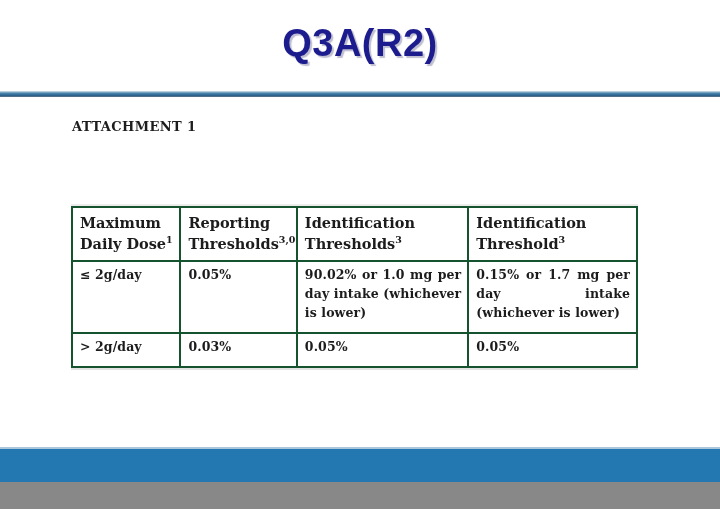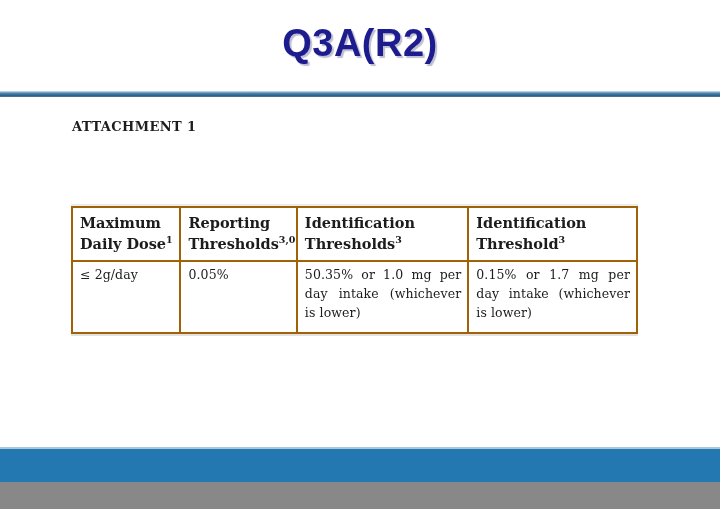--- a/index.html
+++ b/index.html
@@ -29,30 +29,30 @@
   .doc-heading.line1 { top:119px; }
   .doc-heading.line2 { top:146px; }
 
   table.thresholds {
     position:absolute; left:71px; top:206px; width:567px;
     border-collapse:collapse; table-layout:fixed;
     font-family:"DejaVu Serif", serif; color:#1c1c1c;
     box-shadow:0 2px 0 rgba(140,140,140,0.25), 0 -2px 0 rgba(160,160,160,0.2);
   }
   table.thresholds td {
-    border:2px solid #a16207; vertical-align:top;
+    border:2px solid #14532d; vertical-align:top;
     padding:4px 6px 4px 7px;
   }
   table.thresholds tr.hdr td {
     height:44px; font-weight:bold; font-size:14.5px; line-height:1.45;
   }
   table.thresholds tr.r1 td { height:62px; }
   table.thresholds tr.r2 td { height:24px; }
   table.thresholds tr.body td {
-    font-weight:400; font-size:12.5px; line-height:1.5; letter-spacing:0.1px;
+    font-weight:700; font-size:12.5px; line-height:1.5; letter-spacing:0.1px;
   }
   td.justify { text-align:justify; text-align-last:left; }
   sup.fnote { font-size:9.5px; line-height:0; vertical-align:super; letter-spacing:0; }
 
   
   .footer-bar {
     position:absolute; left:0; top:447px; width:720px; height:62px;
     background:#2478b2; border-top:2px solid #a9c6da; box-sizing:border-box;
   }
 </style>
@@ -76,22 +76,28 @@
     <tbody>
         <tr class="hdr">
       <td><span>Maximum Daily Dose</span><sup class="fnote">1</sup></td>
       <td><span>Reporting Thresholds</span><sup class="fnote">3,0</sup></td>
       <td><span>Identification Thresholds</span><sup class="fnote">3</sup></td>
       <td><span>Identification Threshold</span><sup class="fnote">3</sup></td>
     </tr>
     <tr class="body r1">
       <td>≤ 2g/day</td>
       <td>0.05%</td>
-      <td class="justify">50.35% or 1.0 mg per day intake (whichever is lower)</td>
+      <td class="justify">90.02% or 1.0 mg per day intake (whichever is lower)</td>
       <td class="justify">0.15% or 1.7 mg per day intake (whichever is lower)</td>
+    </tr>
+    <tr class="body r2">
+      <td>&gt; 2g/day</td>
+      <td>0.03%</td>
+      <td>0.05%</td>
+      <td>0.05%</td>
     </tr>
   </tbody>
     </table>
 
   <div class="footer-bar">
     
     
     
     
 

